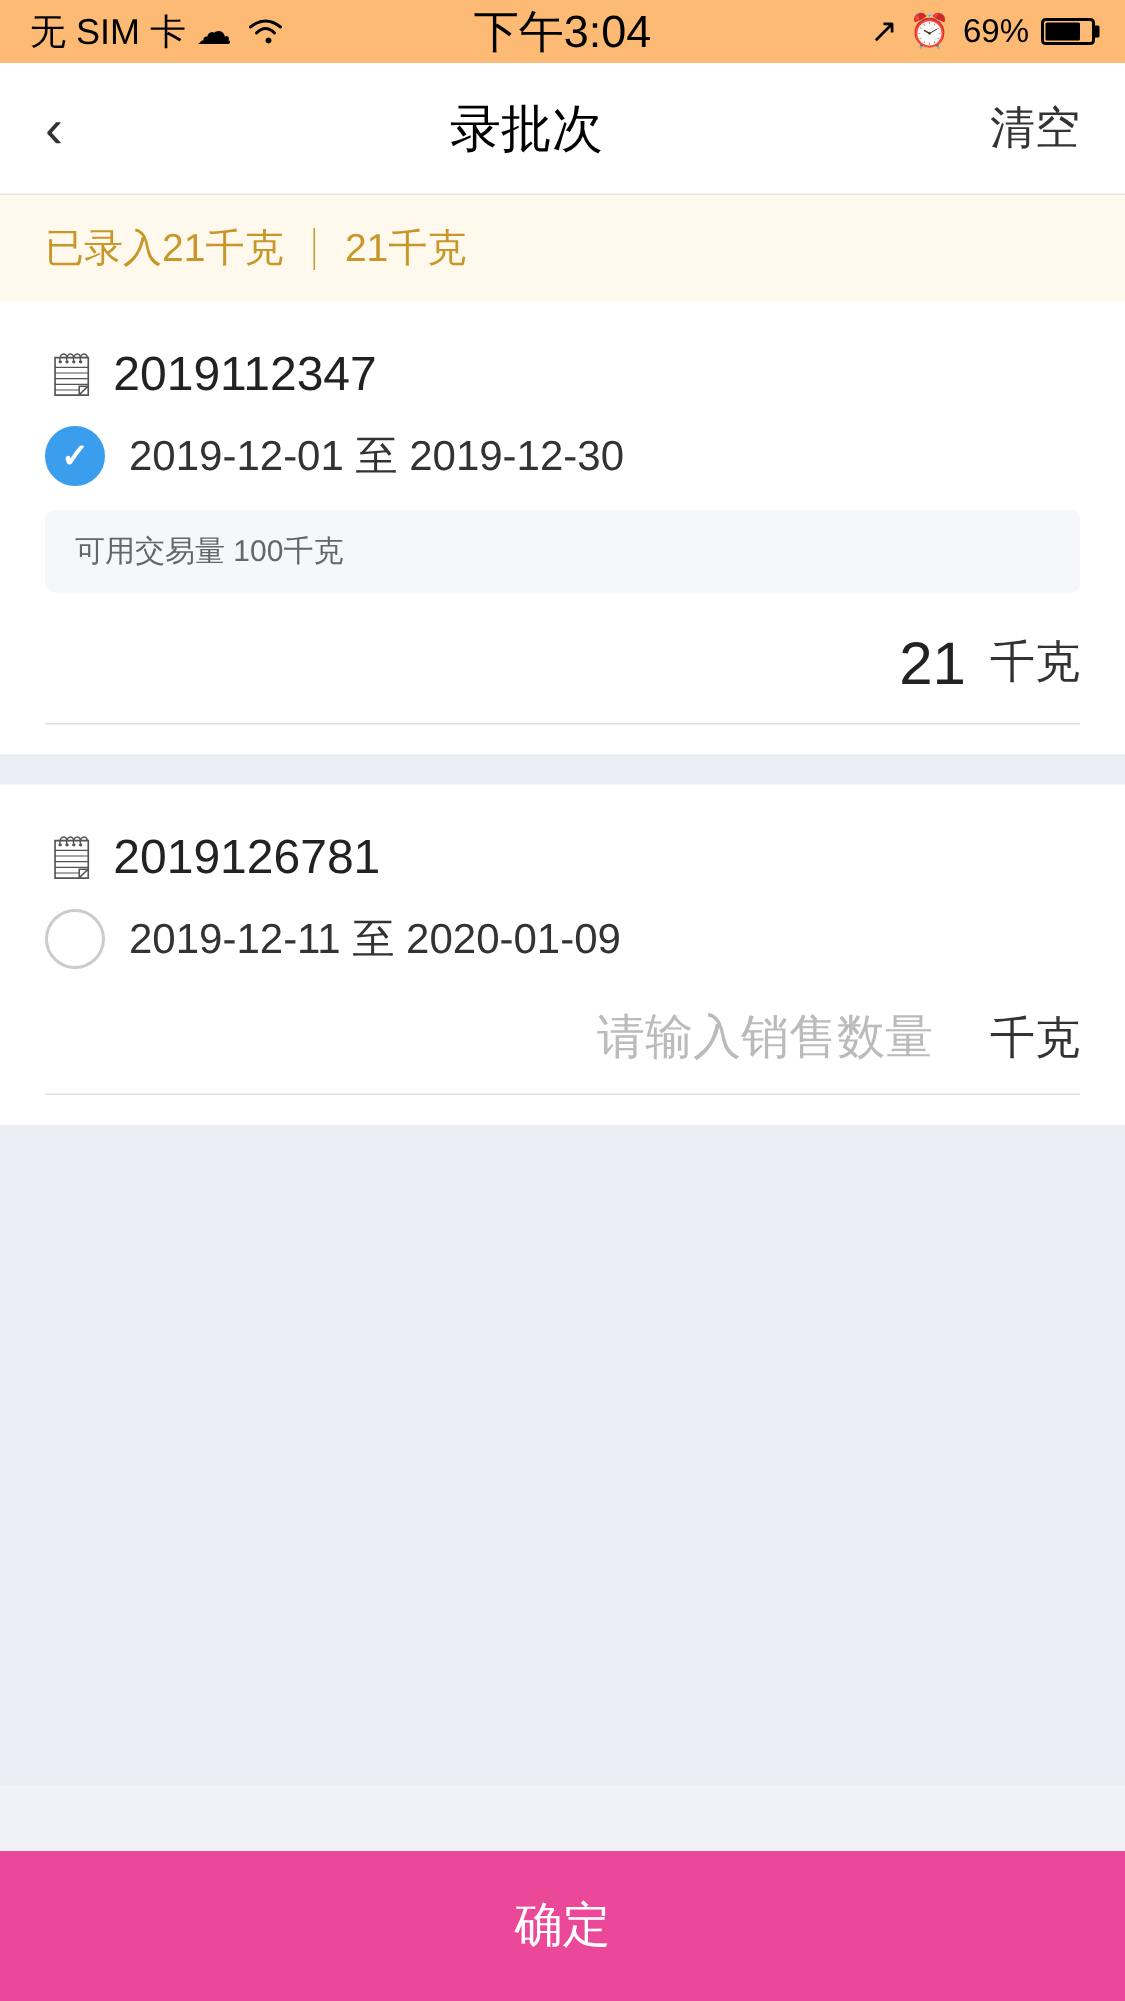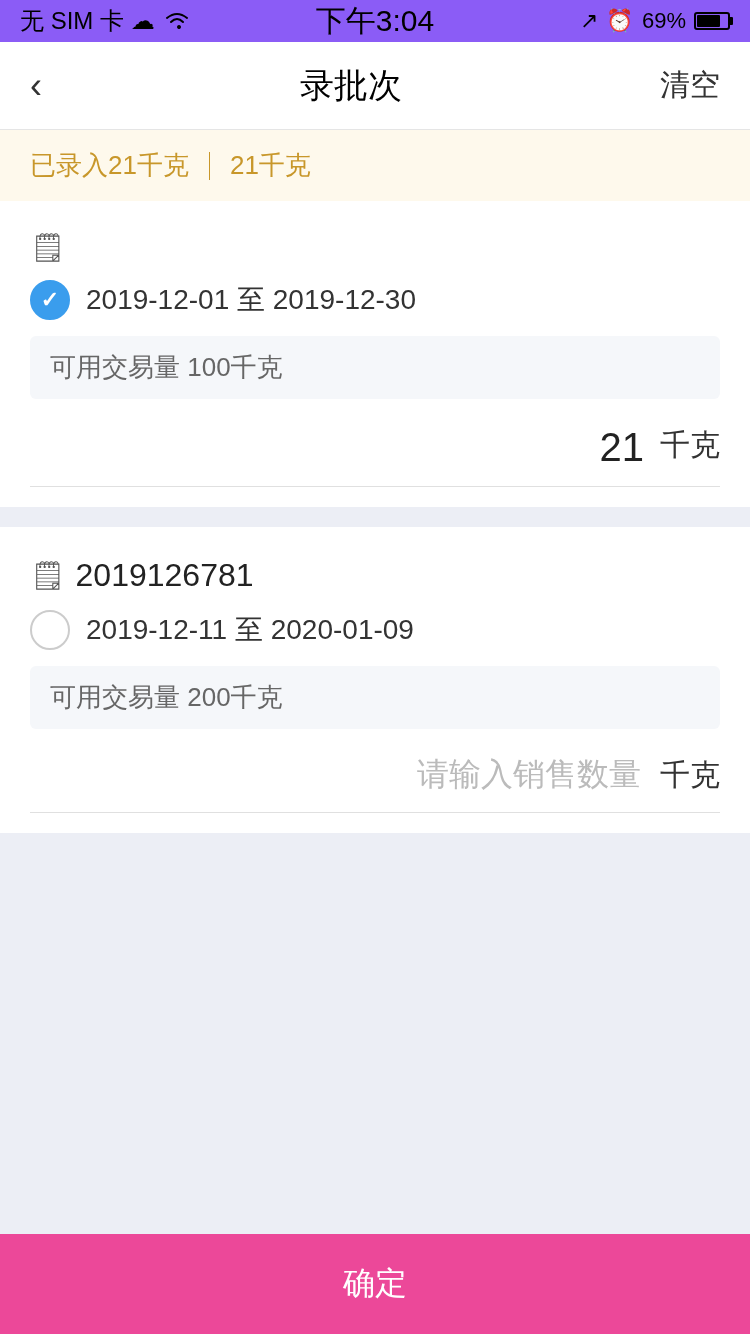--- a/index.html
+++ b/index.html
@@ -10,21 +10,21 @@
       font-family: -apple-system, 'PingFang SC', 'Helvetica Neue', sans-serif;
       background: #f0f2f7;
       position: relative;
       overflow-x: hidden;
     }
 
     
     .status-bar {
       width: 750px;
       height: 42px;
-      background: #8b5cf6;
+      background: #fdba74;
       display: flex;
       align-items: center;
       justify-content: space-between;
       padding: 0 20px;
       font-size: 24px;
       color: #000;
     }
     .status-left {
       display: flex;
       align-items: center;
@@ -170,21 +170,21 @@
     }
     .batch-date {
       font-size: 28px;
       color: #333;
     }
 
     .avail-box {
       background: #f5f7fa;
       border-radius: 6px;
       padding: 14px 20px;
-      font-size: 26px;
+      font-size: 20px;
       color: #666;
       margin-bottom: 16px;
     }
 
     .quantity-row {
       display: flex;
       align-items: flex-start;
       justify-content: flex-end;
       gap: 16px;
       padding: 10px 0 16px;
@@ -201,21 +201,21 @@
     .quantity-divider {
       height: 1px;
       background: #e0e0e0;
       margin: 0;
     }
 
     .input-row {
       display: flex;
       align-items: baseline;
       justify-content: flex-end;
-      gap: 4px;
+      gap: 23px;
       padding: 10px 0 16px;
     }
     .quantity-input {
       font-size: 32px;
       color: #bbb;
       background: transparent;
       border: none;
       outline: none;
       text-align: right;
       flex: 1;
@@ -309,20 +309,21 @@
 
 <div class="summary-bar">
   <span>已录入21千克</span>
   <div class="summary-divider"></div>
   <span>21千克</span>
 </div>
 
 <div class="card">
   <div class="batch-header">
     <span class="batch-icon">🗒</span>
+    <span class="batch-id">2019112347</span>
   </div>
   <div class="batch-row">
     <div class="radio-circle checked"></div>
     <span class="batch-date">2019-12-01 至 2019-12-30</span>
   </div>
   <div class="avail-box">可用交易量 100千克</div>
   <div class="quantity-row">
     <span class="quantity-value">21</span>
     <span class="quantity-unit">千克</span>
   </div>
@@ -333,21 +334,20 @@
 
 <div class="card">
   <div class="batch-header">
     <span class="batch-icon">🗒</span>
     <span class="batch-id">2019126781</span>
   </div>
   <div class="batch-row">
     <div class="radio-circle"></div>
     <span class="batch-date">2019-12-11 至 2020-01-09</span>
   </div>
-  <div class="avail-box">可用交易量 200千克</div>
   <div class="input-row">
     <input class="quantity-input" type="number" placeholder="请输入销售数量" style="">
     <span class="input-unit">千克</span>
   </div>
   <div class="input-divider"></div>
 </div>
 
 <div class="empty-area"></div>
 
 <div class="bottom-bar">

